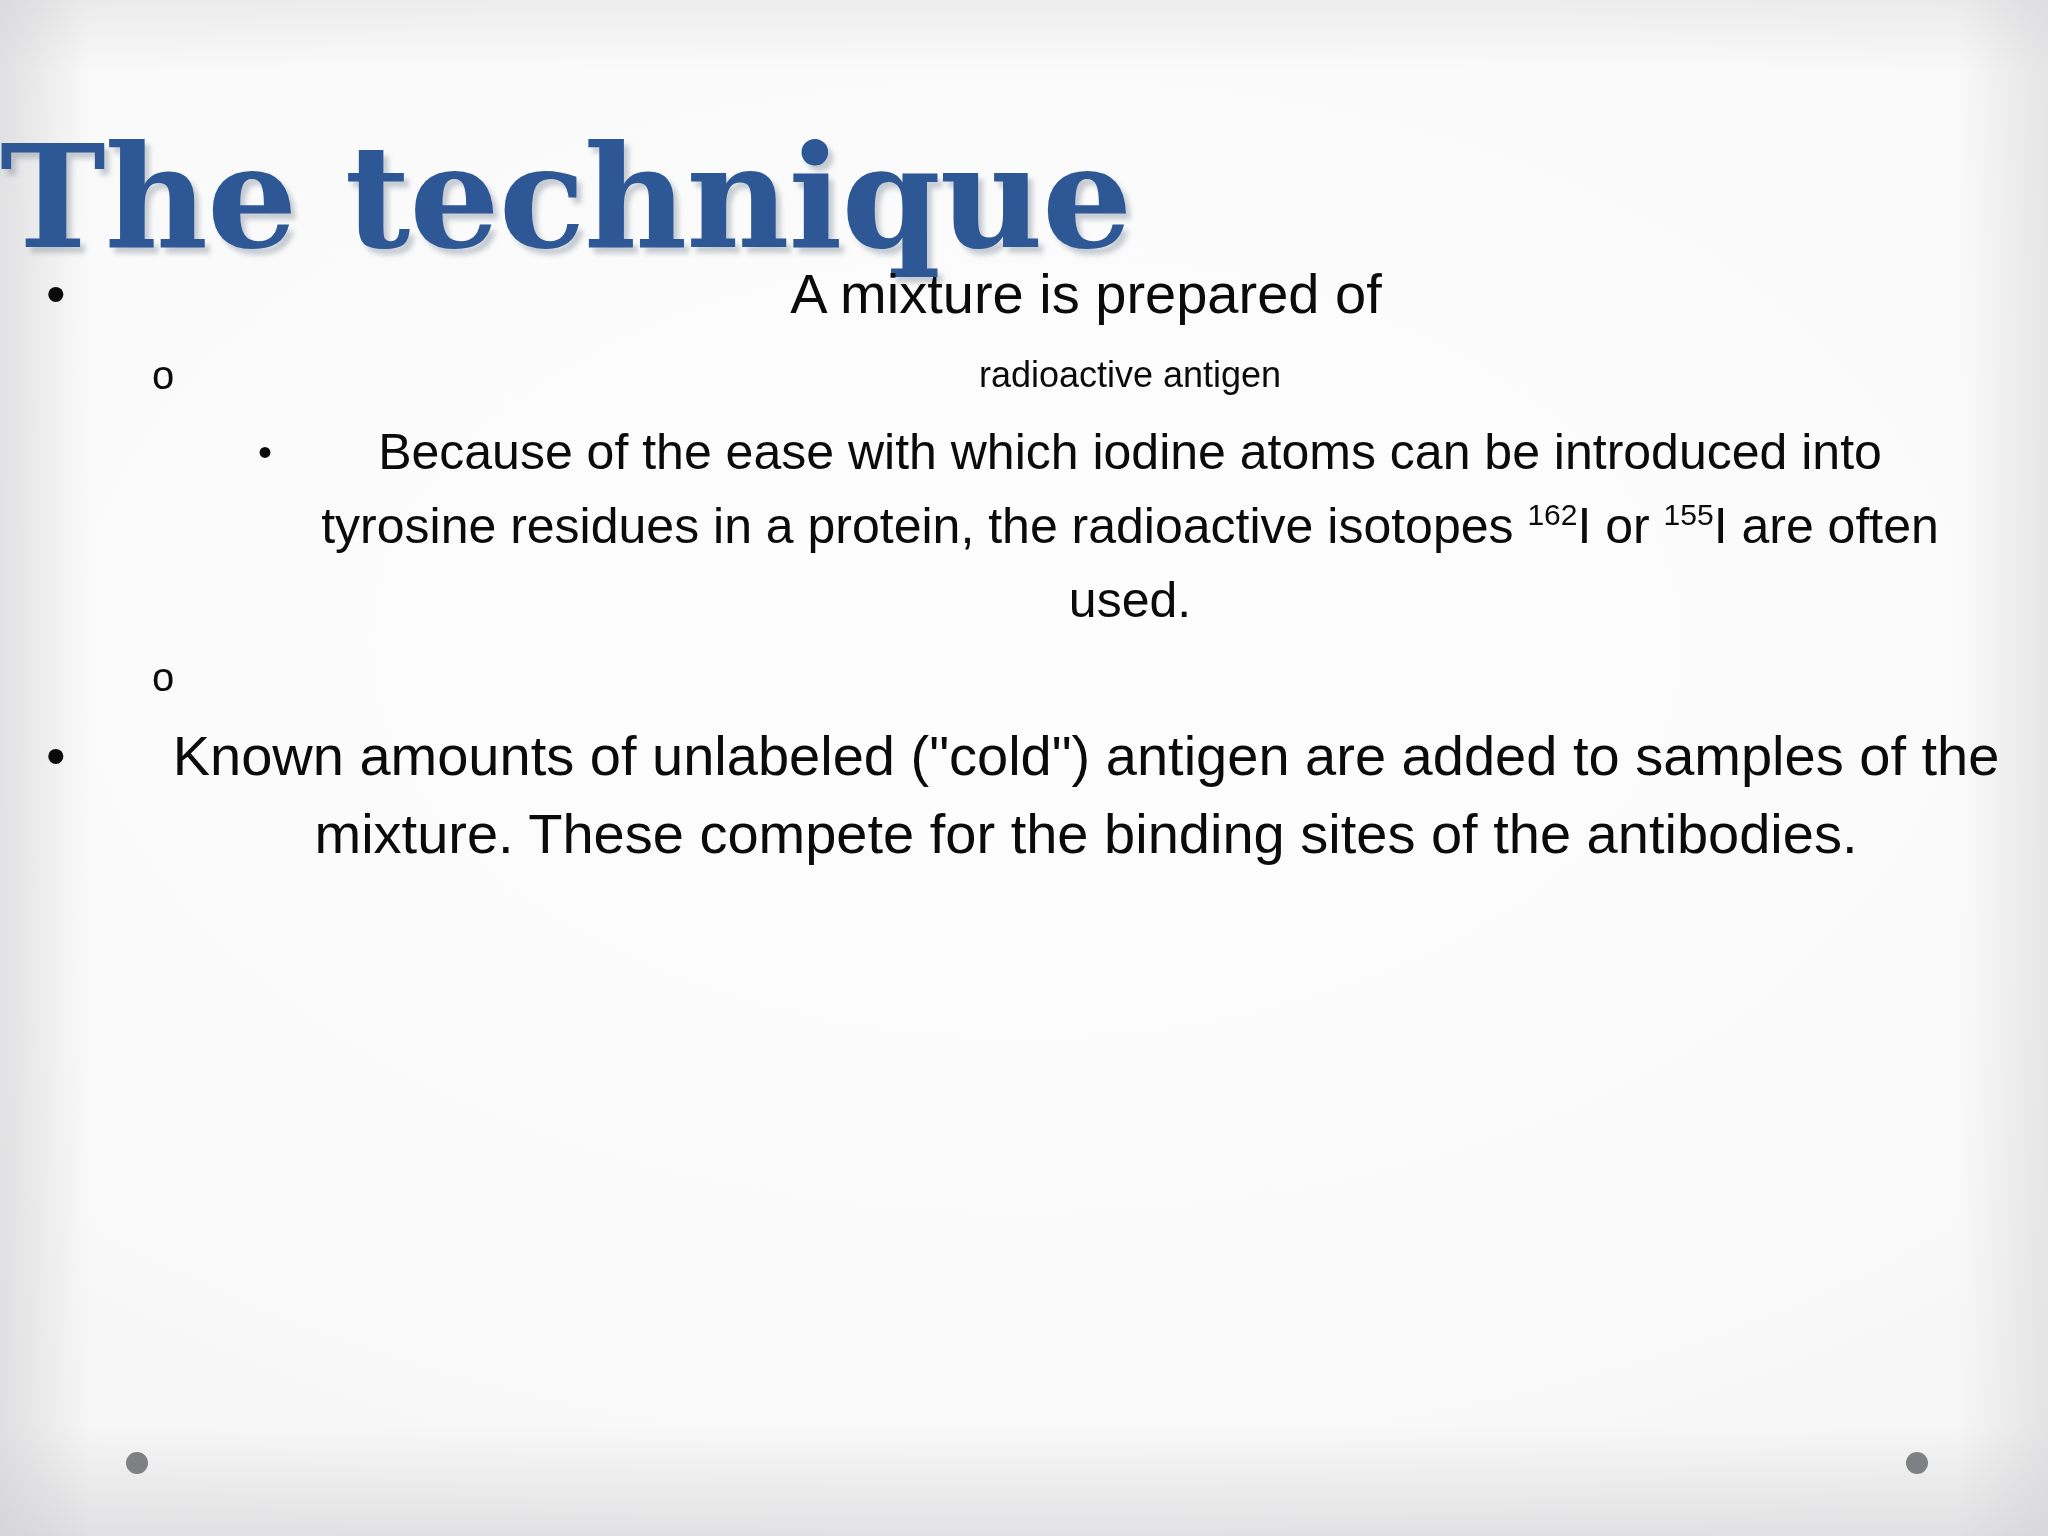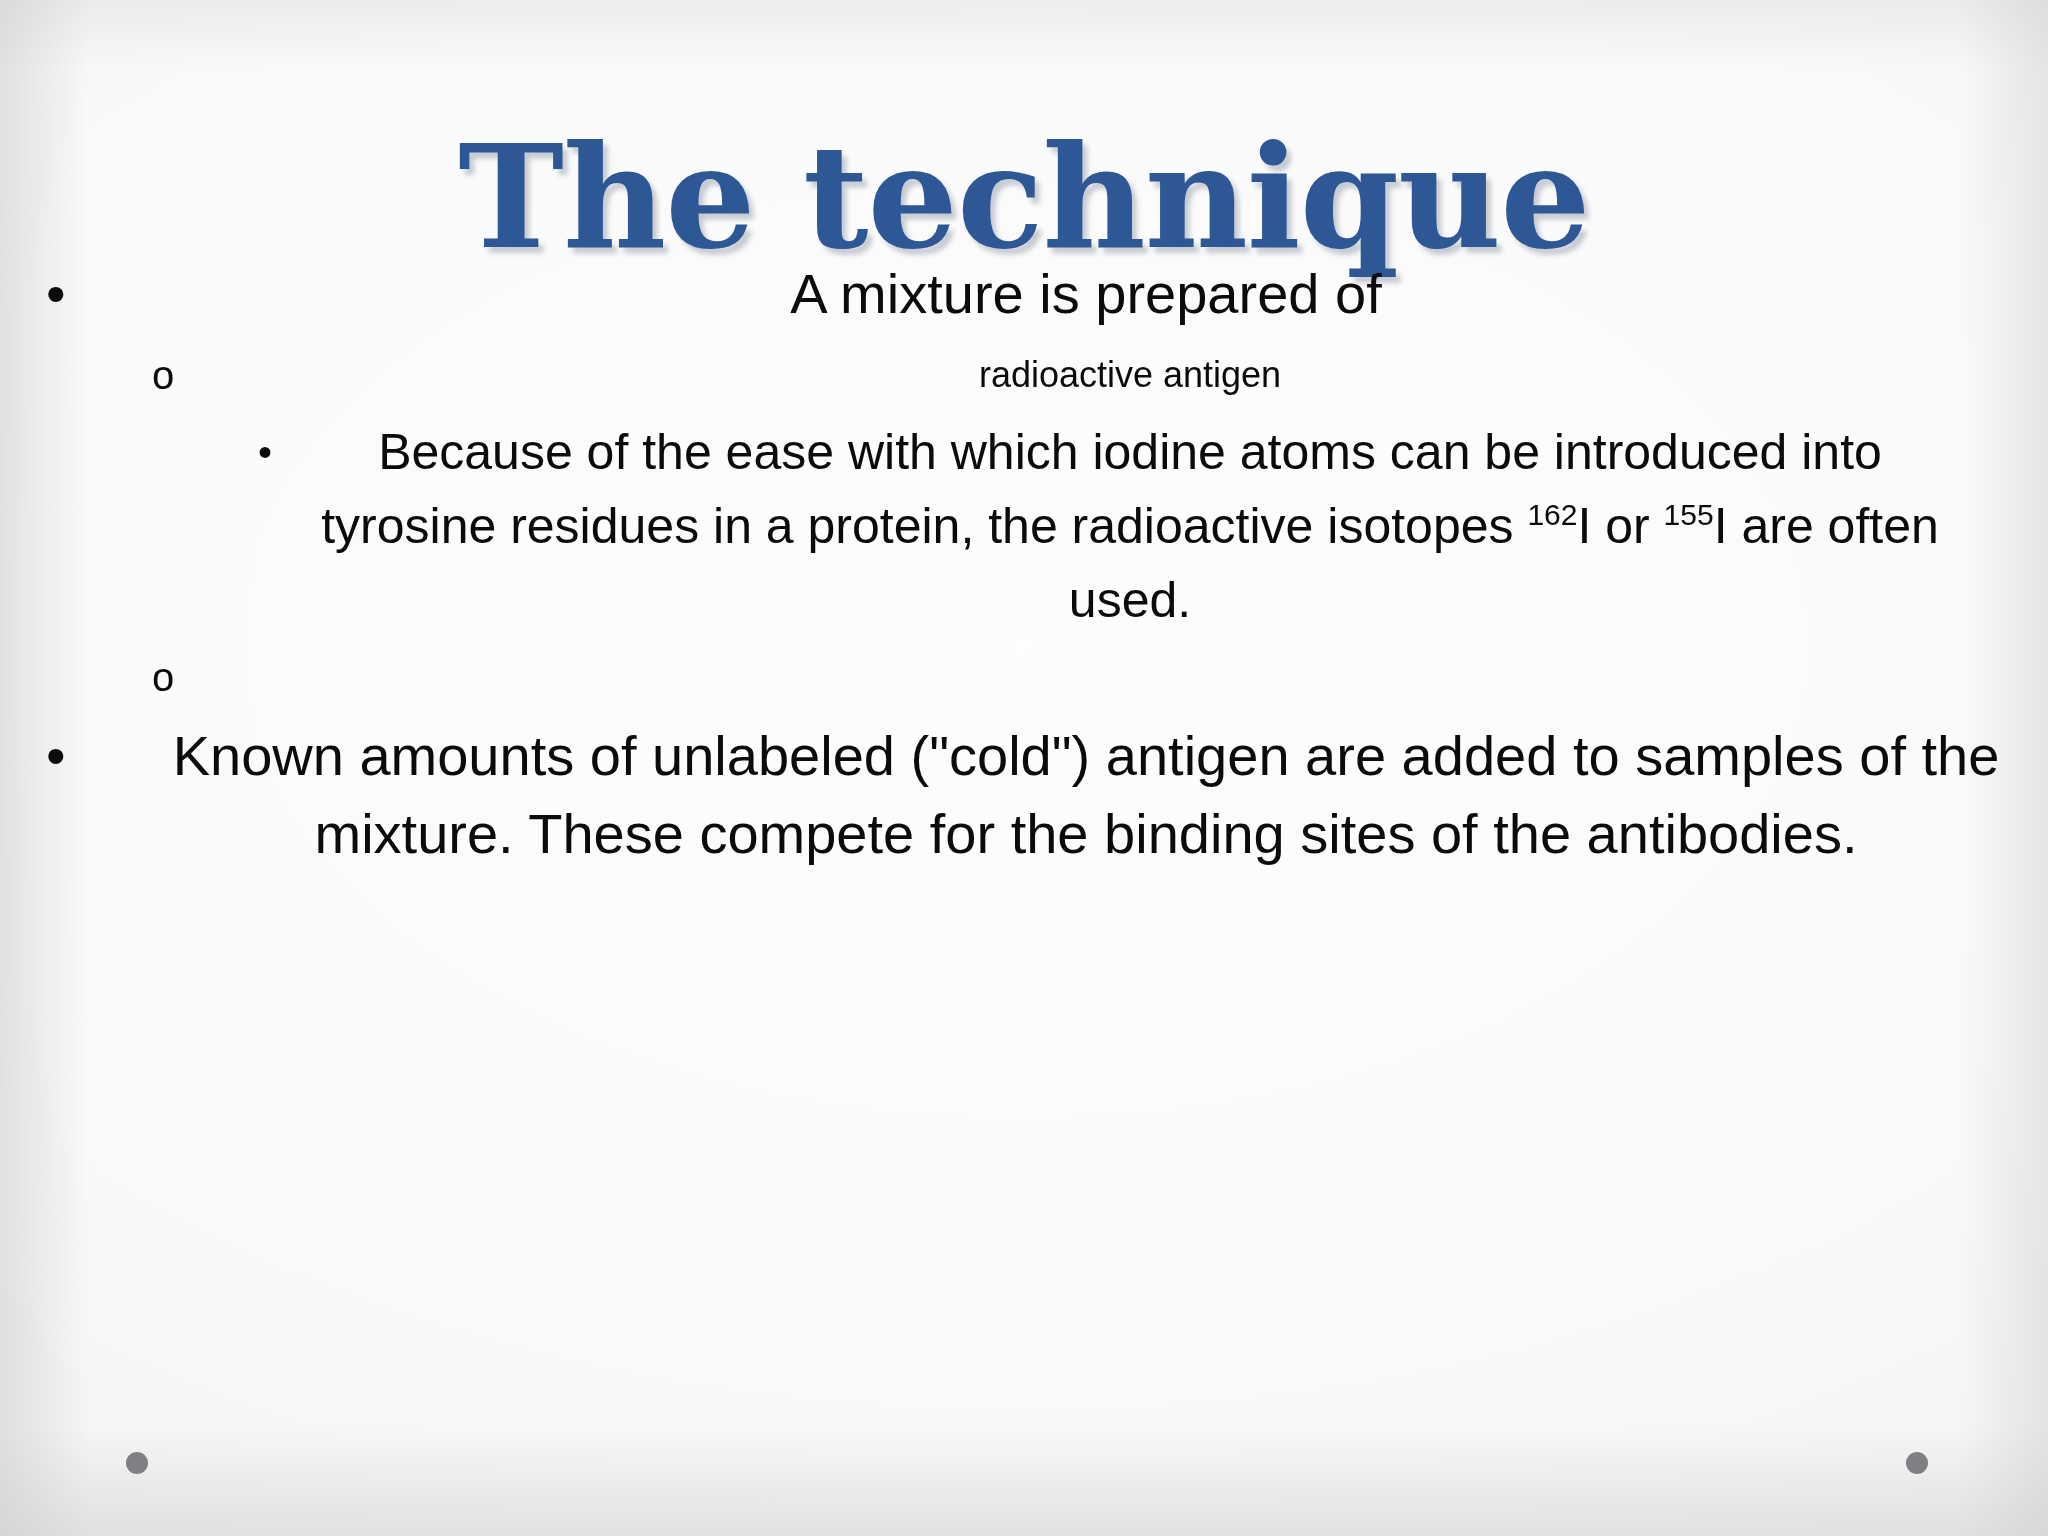--- a/index.html
+++ b/index.html
@@ -42,21 +42,20 @@
       linear-gradient(to bottom, rgba(205,205,208,0.30) 0px, rgba(205,205,208,0.0) 70px),
       linear-gradient(to top,    rgba(200,200,204,0.45) 0px, rgba(200,200,204,0.0) 110px);
   }
 
   
   .title-block {
     position: absolute;
     left: 0;
     top: 28px;
     width: 2048px;
-    text-align: center;
     z-index: 3;
   }
 
   .slide-title {
     display: inline-block;
     font-family: "DejaVu Serif", serif;
     font-weight: bold;
     font-size: 142px;
     line-height: 1.05;
     letter-spacing: -1px;

